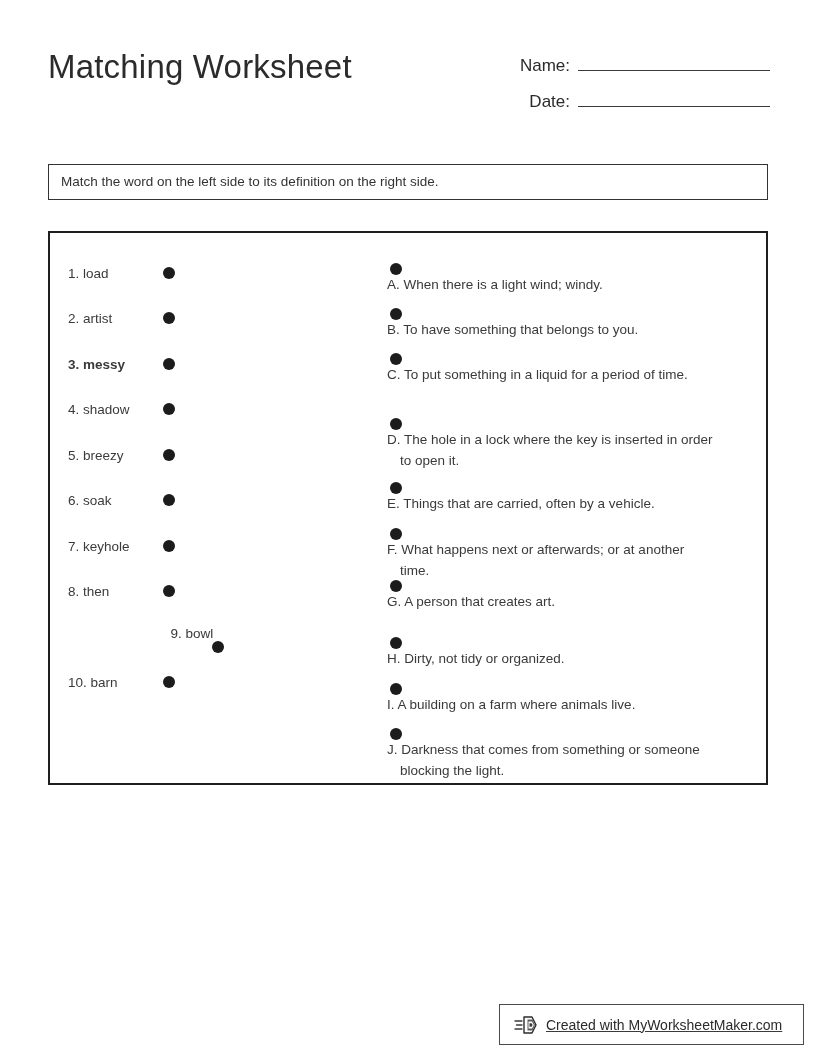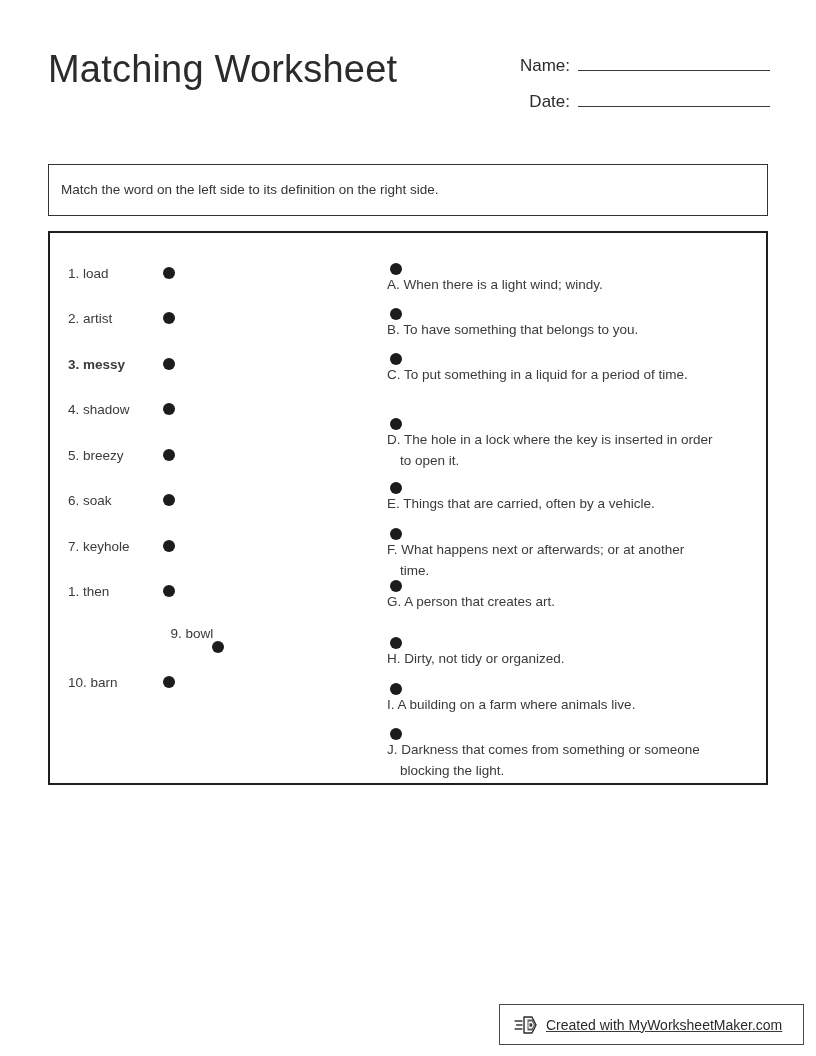--- a/index.html
+++ b/index.html
@@ -21,21 +21,21 @@
     position: absolute;
     left: 0;
     top: 0;
     width: 816px;
     height: 140px;
   }
   #page-title {
     position: absolute;
     left: 48px;
     top: 48px;
-    font-size: 38px;
+    font-size: 33px;
     font-weight: 400;
     letter-spacing: 0.2px;
     color: #2b2b2b;
     white-space: nowrap;
   }
   .field-row {
     position: absolute;
     display: flex;
     align-items: baseline;
   }
@@ -54,21 +54,21 @@
     height: 18px;
     border-bottom: 1.4px solid #3a3a3a;
   }
 
   
   #instruction-box {
     position: absolute;
     left: 48px;
     top: 164px;
     width: 720px;
-    height: 52px;
+    height: 36px;
     box-sizing: border-box;
     border: 1.5px solid #333333;
     background: #ffffff;
     display: flex;
     align-items: center;
   }
   #instruction-text {
     font-size: 13.5px;
     color: #333333;
     padding-left: 12px;
@@ -220,21 +220,21 @@
       </div>
       <div class="word-row" style="top: 257px;">
         <span class="word-label">6. soak</span>
         <span class="bullet"></span>
       </div>
       <div class="word-row" style="top: 303px;">
         <span class="word-label">7. keyhole</span>
         <span class="bullet"></span>
       </div>
       <div class="word-row" style="top: 348px;">
-        <span class="word-label">1. then</span>
+        <span class="word-label">8. then</span>
         <span class="bullet"></span>
       </div>
       <div class="word-row" style="top: 393px; flex-direction: column;">
         <span class="word-label">9. bowl</span>
         <span class="bullet"></span>
       </div>
       <div class="word-row" style="top: 439px;">
         <span class="word-label">10. barn</span>
         <span class="bullet"></span>
       </div>

